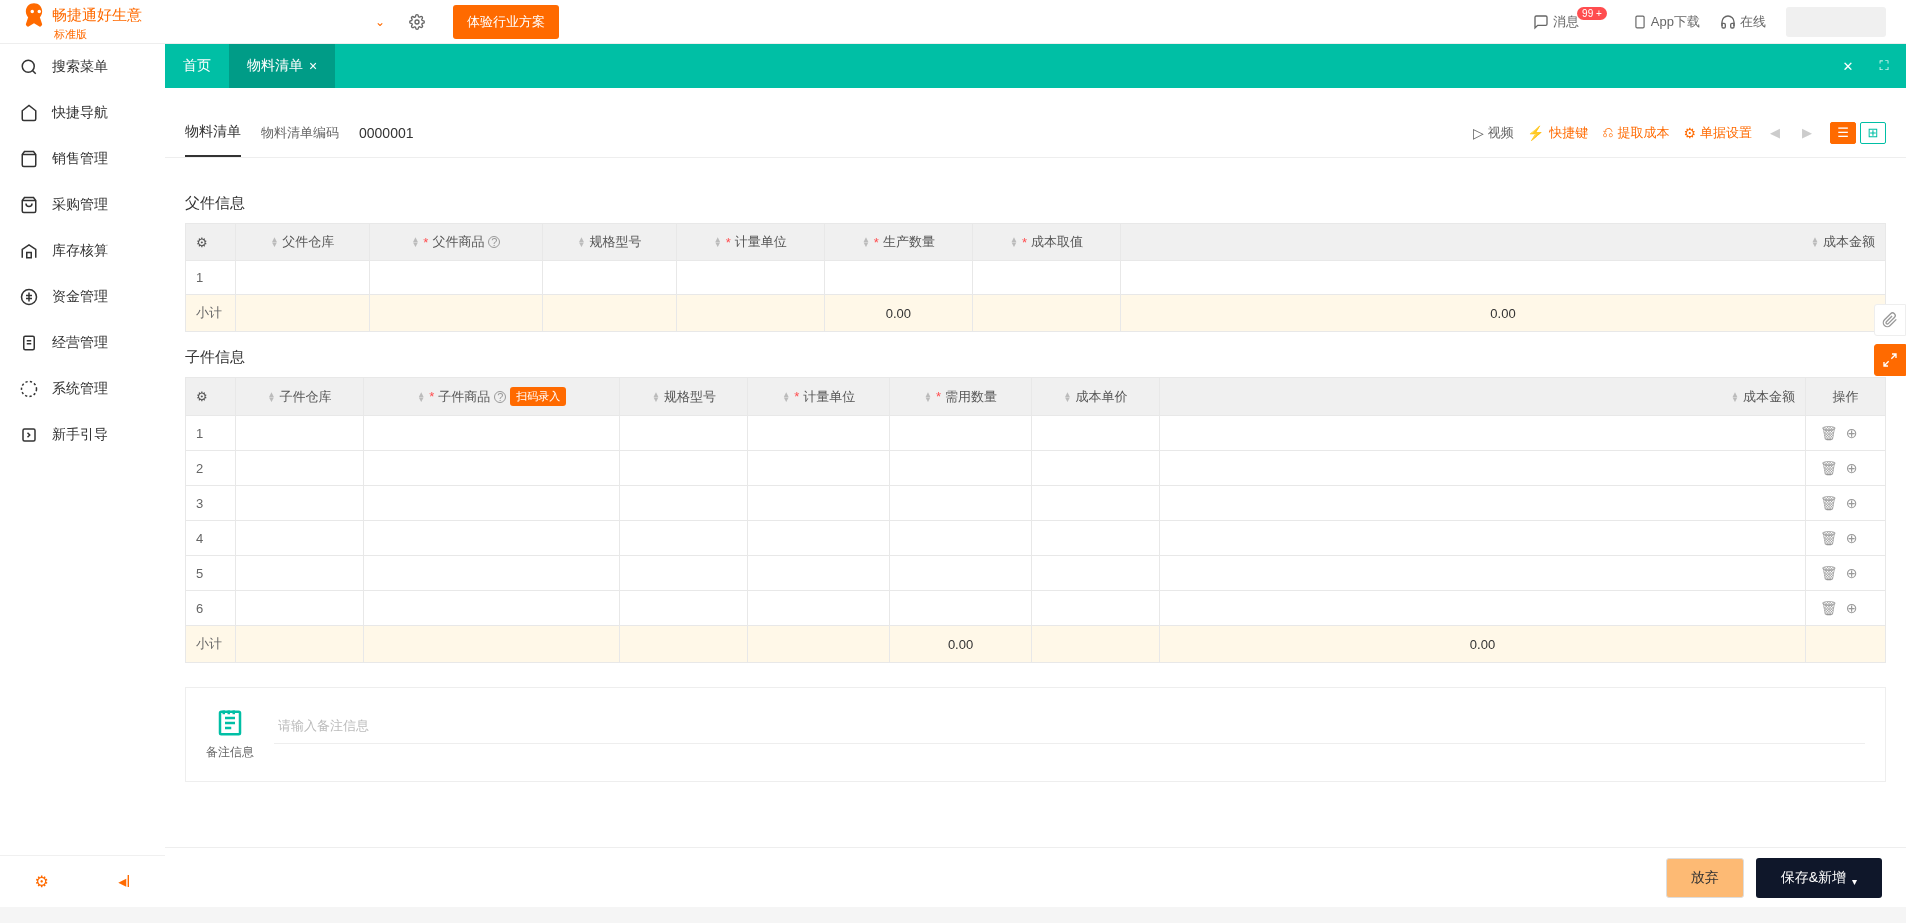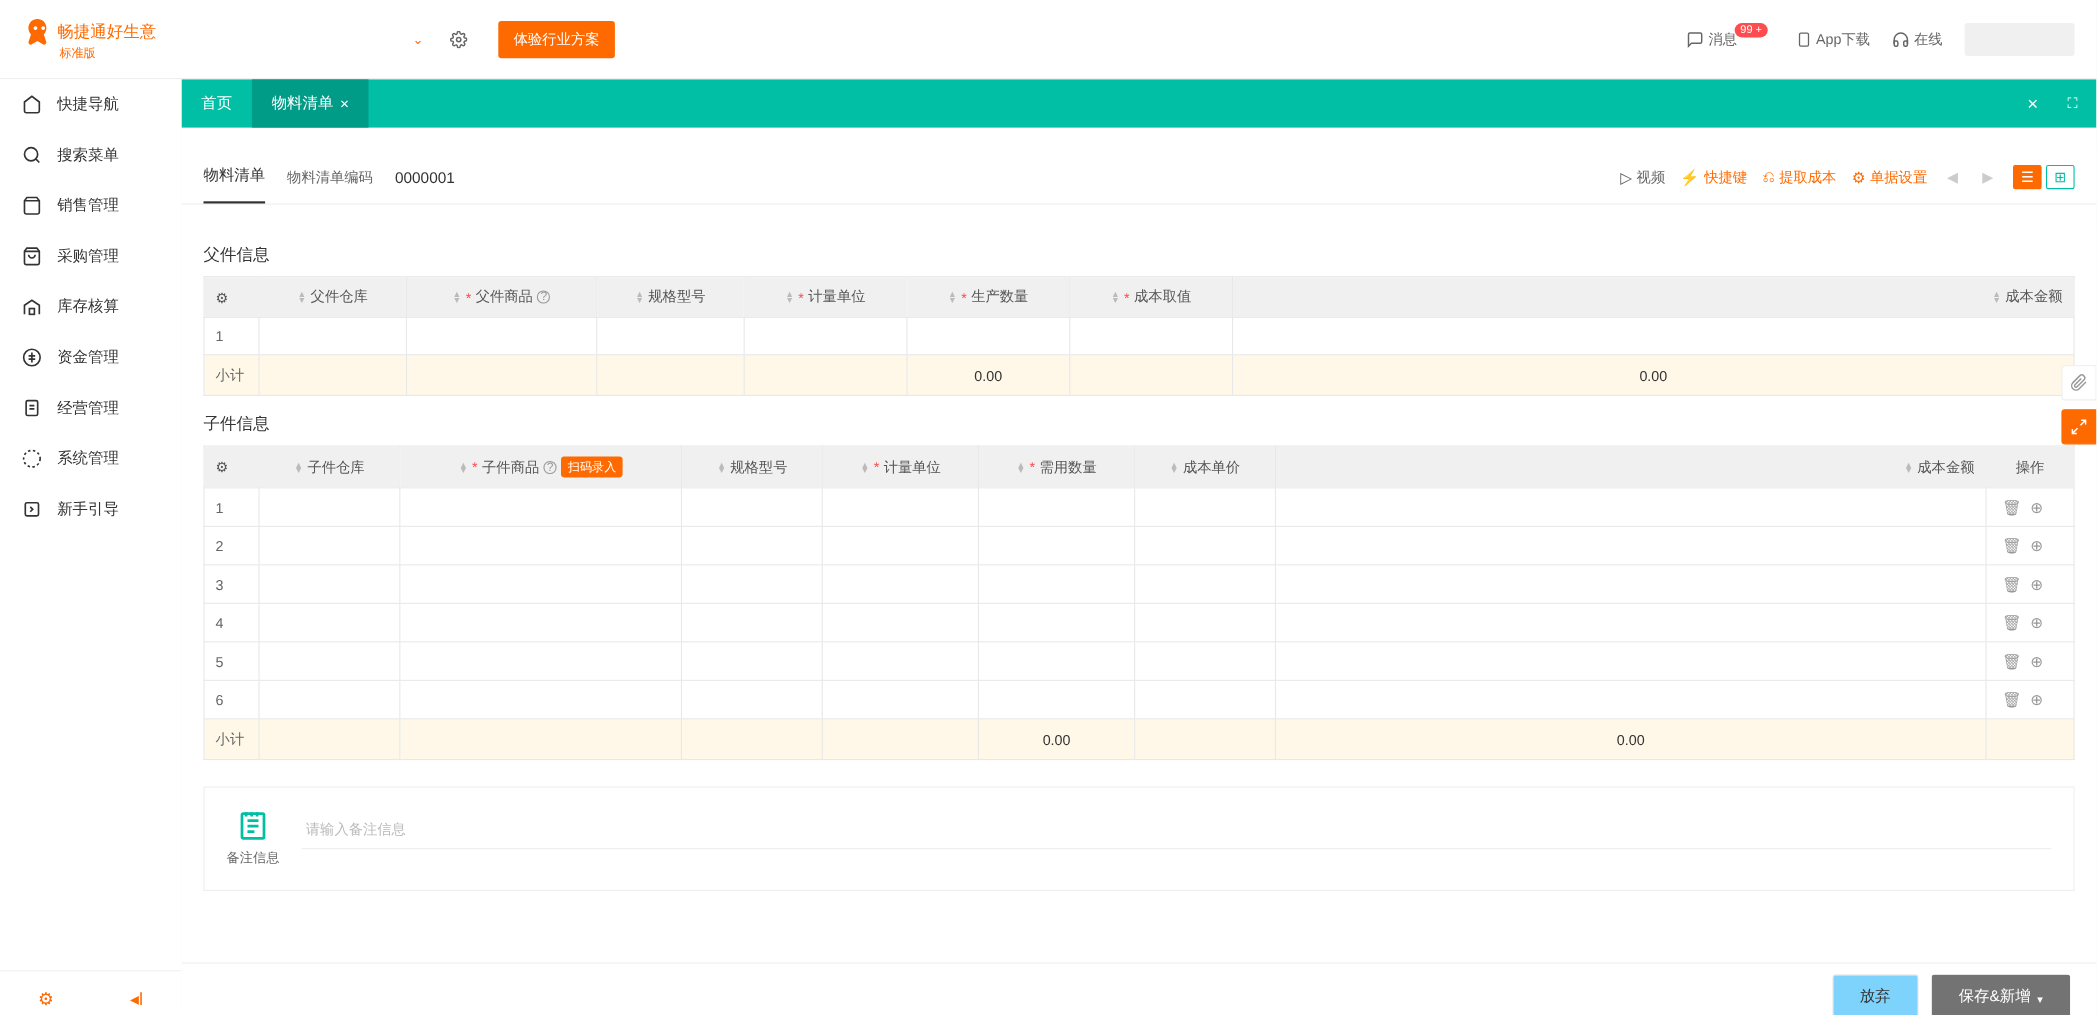--- a/index.html
+++ b/index.html
@@ -1,19 +1,19 @@
 <!DOCTYPE html>
 <html><head>
 <meta charset="utf-8">
 <style>
 * { margin: 0; padding: 0; box-sizing: border-box; }
 body { font-family: -apple-system, "Microsoft YaHei", sans-serif; font-size: 13px; color: #333; background: #f5f5f5; overflow: hidden; }
 
 
-.header { height: 72px; background: #fff; display: flex; align-items: center; padding: 0 20px; border-bottom: 1px solid #eee; }
+.header { height: 44px; background: #fff; display: flex; align-items: center; padding: 0 20px; border-bottom: 1px solid #eee; }
 .logo-area { display: flex; align-items: center; width: 145px; }
 .logo-icon { width: 28px; height: 28px; fill: #ff6a00; }
 .logo-text { color: #ff6a00; font-size: 15px; font-weight: 500; margin-left: 4px; }
 .logo-sub { color: #ff6a00; font-size: 11px; margin-left: 34px; margin-top: -2px; }
 .logo-wrap { display: flex; flex-direction: column; }
 .org-select { display: flex; align-items: center; margin-left: 30px; gap: 8px; }
 .org-box { width: 200px; height: 32px; border: none; display: flex; align-items: center; padding: 0 10px; color: #999; }
 .chevron { color: #ff6a00; font-size: 12px; margin-left: auto; }
 .gear-btn { color: #666; cursor: pointer; padding: 6px; }
 .exp-btn { background: #ff6a00; color: #fff; border: none; padding: 8px 14px; border-radius: 3px; cursor: pointer; margin-left: 14px; font-size: 13px; }
@@ -87,22 +87,22 @@
 .remark-box { display: flex; align-items: flex-start; gap: 20px; padding: 20px; border: 1px solid #eee; background: #fff; margin-top: 24px; }
 .remark-left { display: flex; flex-direction: column; align-items: center; gap: 6px; }
 .remark-icon { width: 30px; height: 30px; }
 .remark-label { font-size: 12px; color: #666; }
 .remark-input { flex: 1; border: none; border-bottom: 1px solid #eee; padding: 10px 4px; font-size: 13px; color: #333; outline: none; }
 .remark-input::placeholder { color: #bbb; }
 
 
 .bottombar { position: absolute; bottom: 0; left: 0; right: 0; height: 60px; background: #fff; border-top: 1px solid #eee; display: flex; align-items: center; justify-content: flex-end; padding: 0 24px; gap: 12px; }
 .btn { padding: 10px 24px; border-radius: 3px; cursor: pointer; font-size: 14px; border: 1px solid transparent; }
-.btn-default { background: #7dd3fc; border-color: #ddd; color: #333; }
-.btn-primary { background: #737373; color: #fff; display: flex; align-items: flex-end; gap: 6px; }
+.btn-default { background: #fdba74; border-color: #ddd; color: #333; }
+.btn-primary { background: #0f172a; color: #fff; display: flex; align-items: flex-end; gap: 6px; }
 .btn-caret { font-size: 10px; }
 
 
 .float-right { position: absolute; right: 0; top: 260px; display: flex; flex-direction: column; gap: 8px; }
 .float-btn { width: 32px; height: 32px; background: #fff; border: 1px solid #eee; display: flex; align-items: center; justify-content: center; cursor: pointer; color: #999; border-radius: 3px 0 0 3px; }
 .float-btn.orange { background: #ff6a00; border-color: #ff6a00; color: #fff; }
 
 svg { display: block; }
 </style>
 </head>
@@ -156,30 +156,30 @@
       <div class="avatar-placeholder"></div>
     </div>
   </div>
 </div>
 
 <div class="layout">
 
   <div class="sidebar">
     <div class="side-item">
       <svg class="side-icon" viewBox="0 0 24 24" fill="none" stroke="currentColor" stroke-width="2">
-          <path d="M3 9l9-7 9 7v11a2 2 0 01-2 2H5a2 2 0 01-2-2z"></path>
-        </svg>
-      <span>快捷导航</span>
-    </div>
-    <div class="side-item">
-      <svg class="side-icon" viewBox="0 0 24 24" fill="none" stroke="currentColor" stroke-width="2">
           <circle cx="11" cy="11" r="8"></circle>
           <line x1="21" y1="21" x2="16.65" y2="16.65"></line>
         </svg>
       <span>搜索菜单</span>
+    </div>
+    <div class="side-item">
+      <svg class="side-icon" viewBox="0 0 24 24" fill="none" stroke="currentColor" stroke-width="2">
+          <path d="M3 9l9-7 9 7v11a2 2 0 01-2 2H5a2 2 0 01-2-2z"></path>
+        </svg>
+      <span>快捷导航</span>
     </div>
     <div class="side-item">
       <svg class="side-icon" viewBox="0 0 24 24" fill="none" stroke="currentColor" stroke-width="2">
           <path d="M6 2L3 6v14a2 2 0 002 2h14a2 2 0 002-2V6l-3-4z"></path>
           <line x1="3" y1="6" x2="21" y2="6"></line>
         </svg>
       <span>销售管理</span>
     </div>
     <div class="side-item">
       <svg class="side-icon" viewBox="0 0 24 24" fill="none" stroke="currentColor" stroke-width="2">

